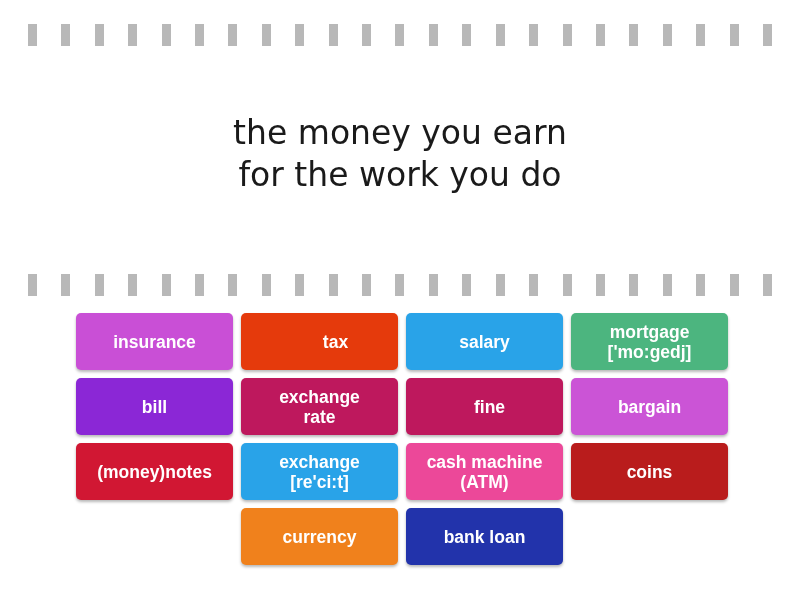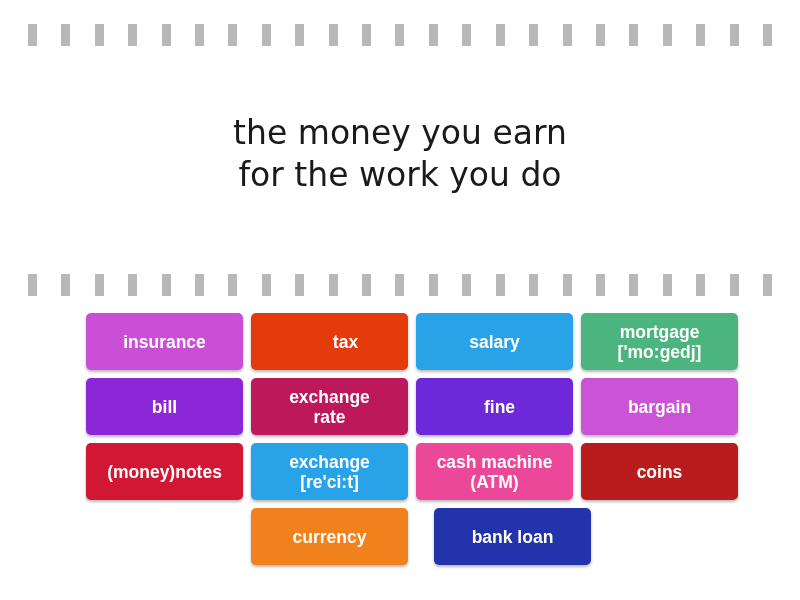--- a/index.html
+++ b/index.html
@@ -48,21 +48,21 @@
     color: #1a1a1a;
     font-family: "DejaVu Sans", sans-serif;
     font-weight: 400;
     white-space: pre-line;
   }
 
   
   .board {
     position: absolute;
     top: 313px;
-    left: 86px;
+    left: 76px;
     width: 648px;
   }
   .tile-row {
     display: flex;
     gap: 8px;
     margin-bottom: 8px;
     height: 57px;
   }
   .tile {
     border-radius: 5px;
@@ -151,28 +151,28 @@
     <div class="tile" style="background: rgb(201, 79, 214);">insurance</div>
     <div class="tile" style="background: rgb(229, 58, 12); padding-left: 36px;">tax</div>
     <div class="tile" style="background: rgb(41, 163, 232);">salary</div>
     <div class="tile" style="background: rgb(76, 181, 127);">mortgage
 ['mo:gedj]</div>
   </div>
   <div class="tile-row">
     <div class="tile" style="background: rgb(139, 39, 214);">bill</div>
     <div class="tile" style="background: #be185d;">exchange
 rate</div>
-    <div class="tile" style="background: #6d28d9; padding-left: 14px;">fine</div>
+    <div class="tile" style="background: #be185d; padding-left: 14px;">fine</div>
     <div class="tile" style="background: rgb(203, 84, 214);">bargain</div>
   </div>
   <div class="tile-row">
     <div class="tile" style="background: rgb(209, 23, 51);">(money)notes</div>
     <div class="tile" style="background: rgb(41, 163, 232);">exchange
 [re'ci:t]</div>
     <div class="tile" style="background: #ec4899;">cash machine
 (ATM)</div>
     <div class="tile" style="background: #b91c1c;">coins</div>
   </div>
   <div class="tile-row row-offset">
     <div class="tile" style="background: rgb(240, 129, 28);">currency</div>
-    <div class="tile" style="background: rgb(34, 51, 171); margin-left: 18px;">bank loan</div>
+    <div class="tile" style="background: rgb(34, 51, 171);">bank loan</div>
   </div>
 </div>
 
 </body></html>

